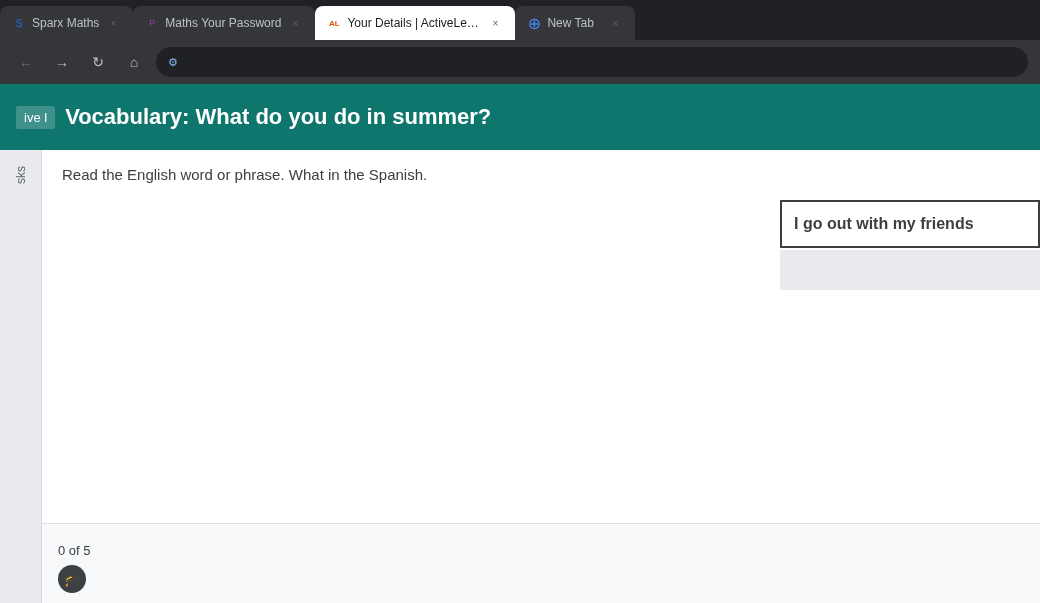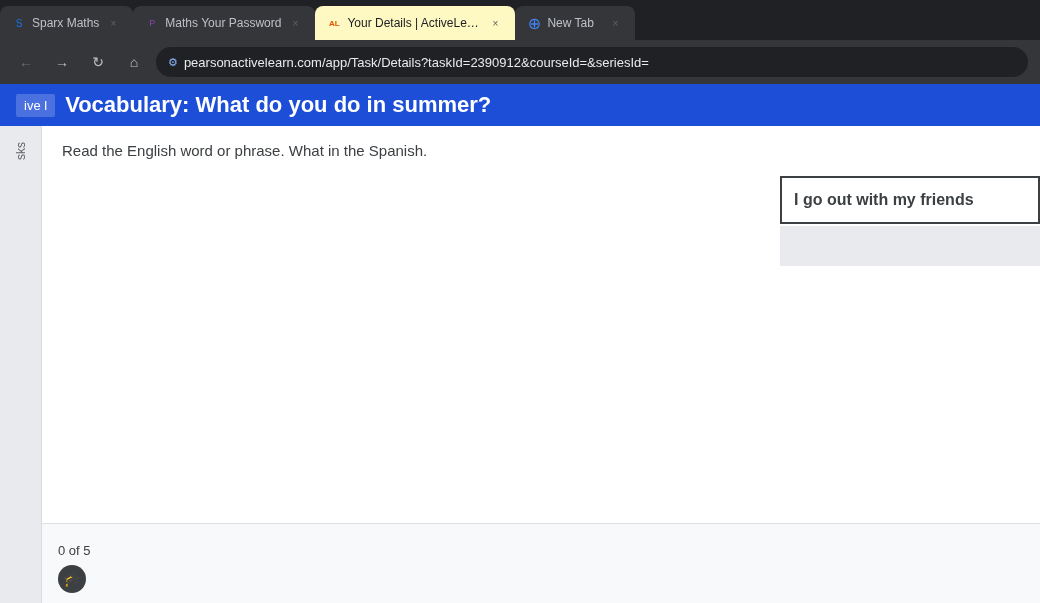--- a/index.html
+++ b/index.html
@@ -37,21 +37,21 @@
       color: #bdc1c6;
       font-size: 12px;
       max-width: 200px;
       min-width: 120px;
       cursor: pointer;
       position: relative;
       gap: 6px;
     }
 
     .tab.active {
-      background: #fef9c3;
+      background: #ffffff;
       color: #202124;
     }
 
     .tab-favicon {
       width: 14px;
       height: 14px;
       display: flex;
       align-items: center;
       justify-content: center;
       font-size: 10px;
@@ -133,23 +133,23 @@
     
     .page-content {
       display: flex;
       flex-direction: column;
       height: calc(603px - 84px);
       background: #f8f9fa;
     }
 
     
     .page-header {
-      background: #1d4ed8;
+      background: #0f766e;
       color: white;
-      padding: 8px 16px;
+      padding: 20px 16px;
       display: flex;
       align-items: center;
       gap: 10px;
     }
 
     .header-sidebar-label {
       background: rgba(255,255,255,0.2);
       padding: 4px 8px;
       font-size: 13px;
       color: white;
@@ -313,21 +313,20 @@
 
   </div>
 
   <div class="nav-bar">
     <button class="nav-btn disabled">←</button>
     <button class="nav-btn">→</button>
     <button class="nav-btn">↻</button>
     <button class="nav-btn">⌂</button>
     <div class="address-bar">
       <span class="address-bar-icon">⚙</span>
-      <span class="address-text">pearsonactivelearn.com/app/Task/Details?taskId=2390912&amp;courseId=&amp;seriesId=</span>
     </div>
   </div>
 
 </div>
 
 <div class="page-content">
 
   <div class="page-header">
     <span class="header-sidebar-label">ive l</span>
     <span class="header-title">Vocabulary: What do you do in summer?</span>

